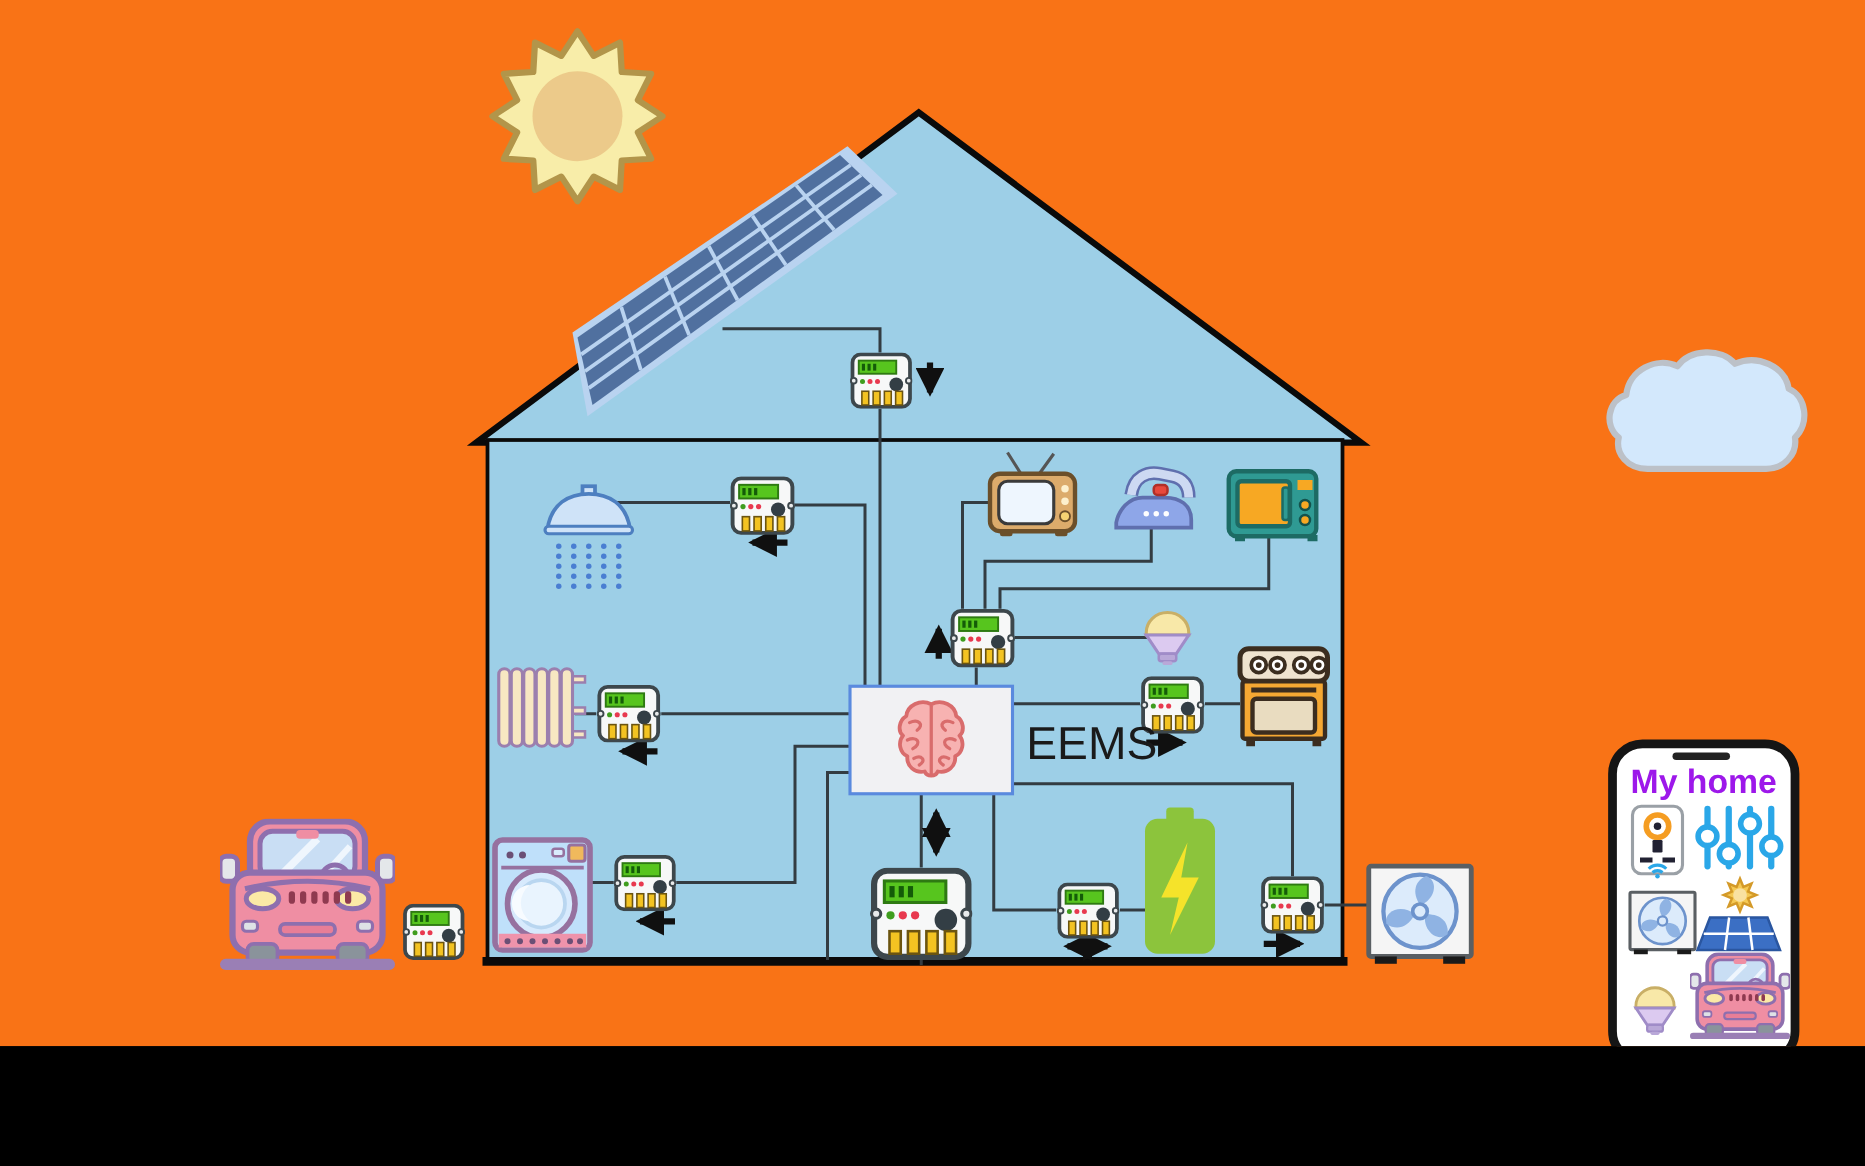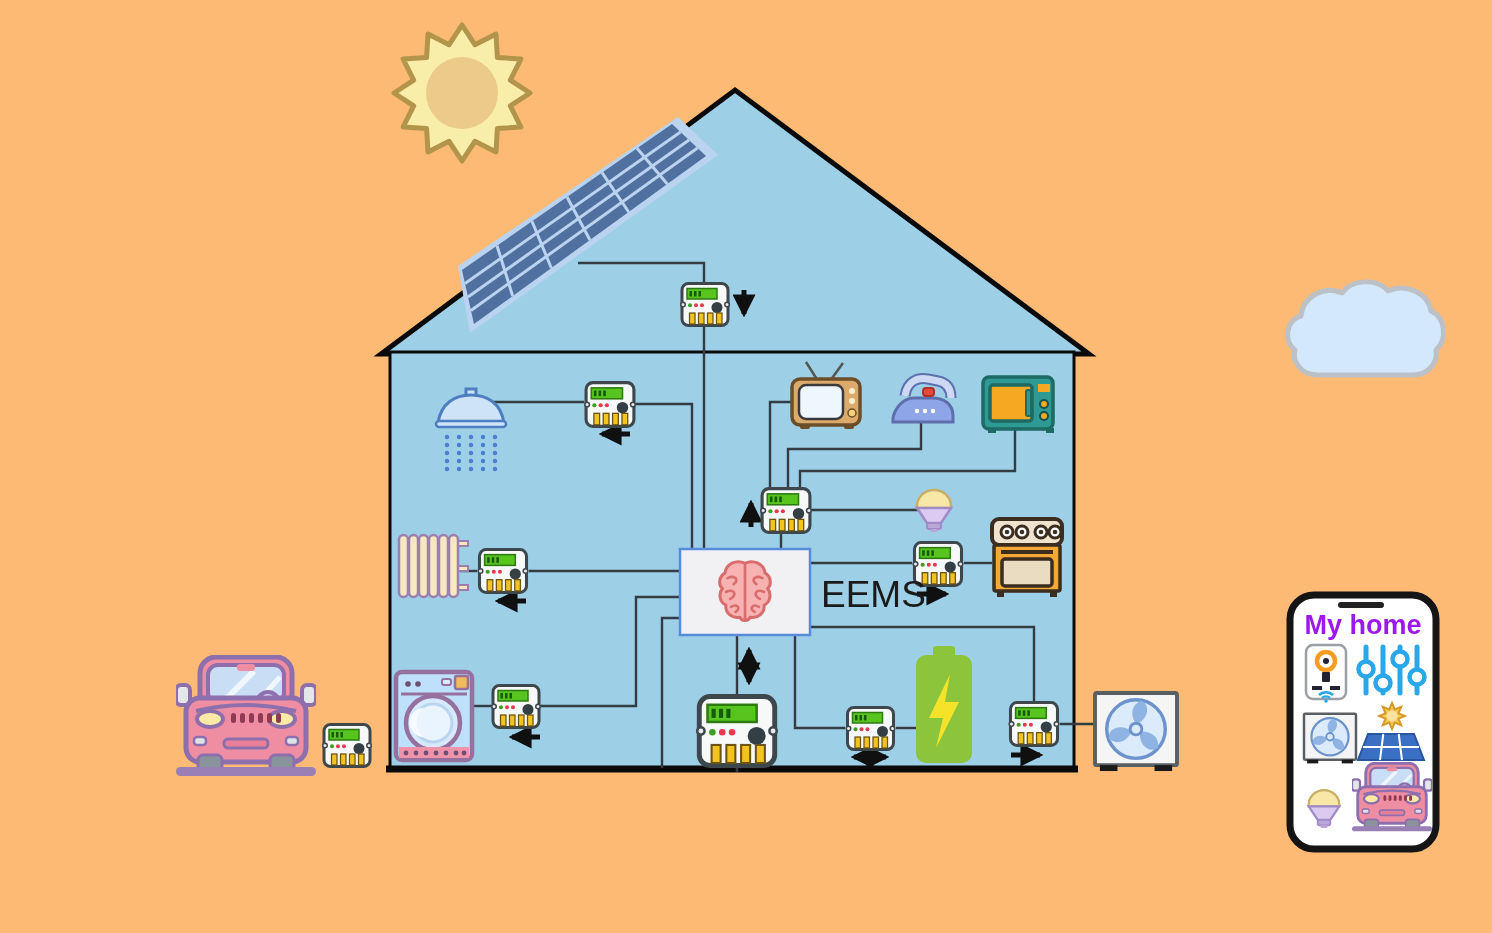--- a/index.html
+++ b/index.html
@@ -1,16 +1,16 @@
 <!DOCTYPE html>
 <html><head>
 <meta charset="utf-8">
 <style>
   html,body{margin:0;padding:0;background:#000;}
-  .scene{position:relative;width:1492px;height:933px;background:#fdba74;overflow:hidden;
+  .scene{position:relative;width:1492px;height:837px;background:#f97316;overflow:hidden;
          font-family:"Liberation Sans", sans-serif;}
   svg text{font-family:"Liberation Sans", sans-serif;}
   .wire{stroke:#333c42;stroke-width:2.4;fill:none;}
   .arrow{stroke:#101010;stroke-width:5;fill:none;}
   .fold{stroke:#d96c6c;stroke-width:3;fill:none;stroke-linecap:round;}
 </style>
 </head>
 <body>
 
 <div class="scene">

